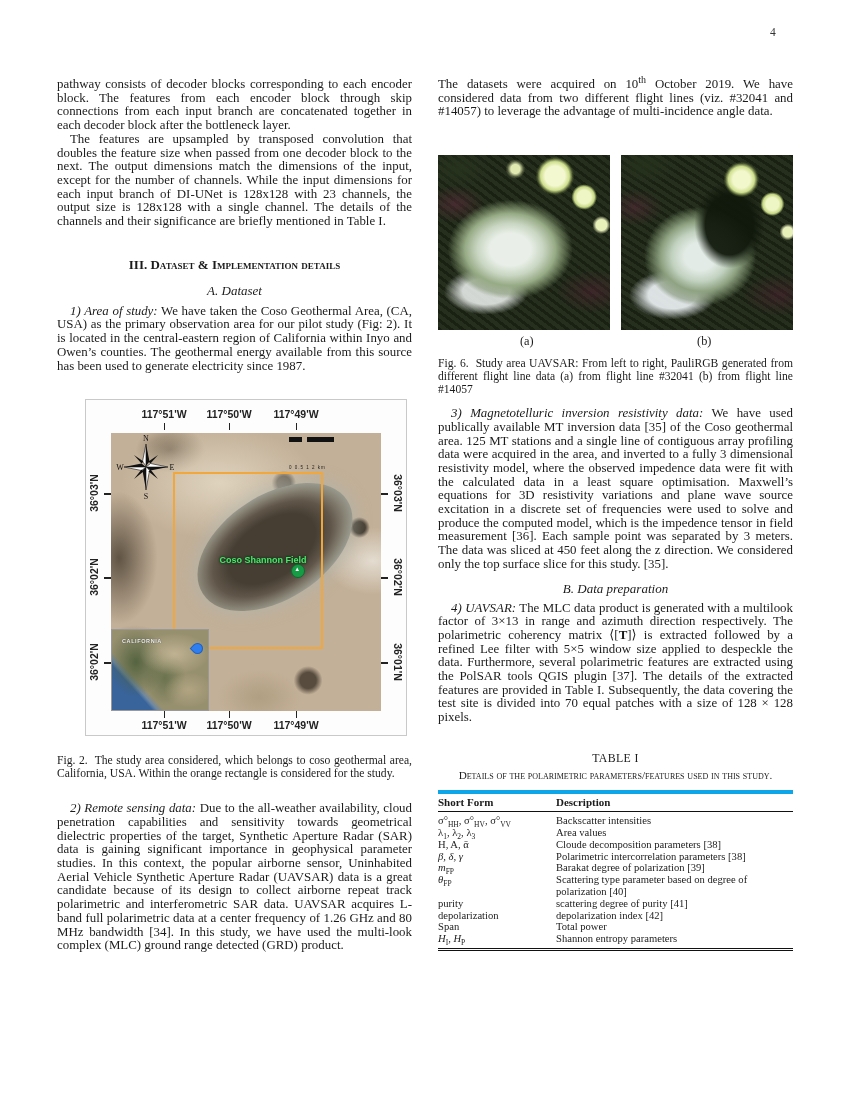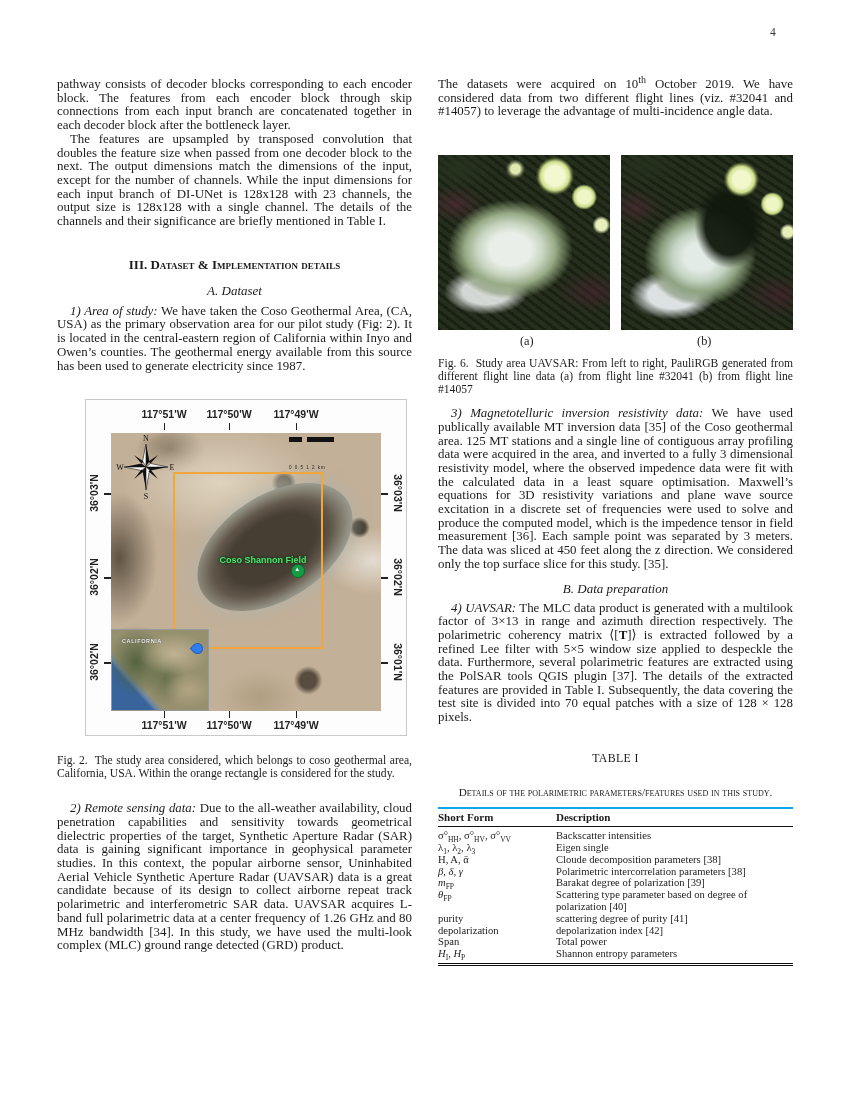--- a/index.html
+++ b/index.html
@@ -97,22 +97,22 @@
       radial-gradient(ellipse 64px 36px at 30% 80%, rgba(240,245,248,.9) 0 38%, transparent 68%),
       radial-gradient(ellipse 40px 26px at 8% 30%, rgba(90,40,58,.5), transparent 70%),
       radial-gradient(ellipse 52px 30px at 92% 80%, rgba(80,30,50,.5), transparent 70%),
       radial-gradient(ellipse 46px 26px at 14% 6%, rgba(38,50,28,.9), transparent 72%),
       repeating-linear-gradient(33deg, rgba(0,0,0,.18) 0 3px, rgba(255,255,255,.03) 3px 7px);}
   .fig3-labels{display:flex;margin-top:4px;font-size:12.3px;}
   .fig3-labels span{width:50%;text-align:center;}
   
   .tbl-block{margin-top:26px;}
   .tbl-title{text-align:center;font-size:11.8px;letter-spacing:.4px;margin:0;}
-  .tbl-cap{text-align:center;font-size:11.2px;line-height:12.6px;margin:20px 6px 0 6px;}
-  table.t1{width:100%;margin-top:9px;border-collapse:collapse;border-top:2px solid #0ea5e9;border-bottom:3px double #111;
+  .tbl-cap{text-align:center;font-size:11.2px;line-height:12.6px;margin:3px 6px 0 6px;}
+  table.t1{width:100%;margin-top:9px;border-collapse:collapse;border-top:4px solid #0ea5e9;border-bottom:3px double #111;
     font-size:10.6px;line-height:11.8px;}
   table.t1 th{text-align:left;font-size:11px;padding:3px 0 2px 0;border-bottom:1.2px solid #111;}
   table.t1 th.c1, table.t1 td.c1{width:112px;padding-right:6px;}
   table.t1 td{vertical-align:top;padding:0;}
   table.t1 tbody tr:first-child td{padding-top:3px;}
   table.t1 tbody tr:last-child td{padding-bottom:3px;}
   sub{font-size:7.5px;line-height:0;}
   sup{font-size:10px;line-height:0;}
 </style>
 </head>
@@ -251,21 +251,21 @@
               <th>Description</th>
             </tr>
           </thead>
           <tbody>
             <tr>
                 <td class="c1">σ°<sub>HH</sub>, σ°<sub>HV</sub>, σ°<sub>VV</sub></td>
                 <td>Backscatter intensities</td>
               </tr>
             <tr>
                 <td class="c1">λ<sub>1</sub>, λ<sub>2</sub>, λ<sub>3</sub></td>
-                <td>Eigen single</td>
+                <td>Area values</td>
               </tr>
             <tr>
                 <td class="c1">H, A, ᾱ</td>
                 <td>Cloude decomposition parameters [38]</td>
               </tr>
             <tr>
                 <td class="c1"><i>β, δ, γ</i></td>
                 <td>Polarimetric intercorrelation parameters [38]</td>
               </tr>
             <tr>

